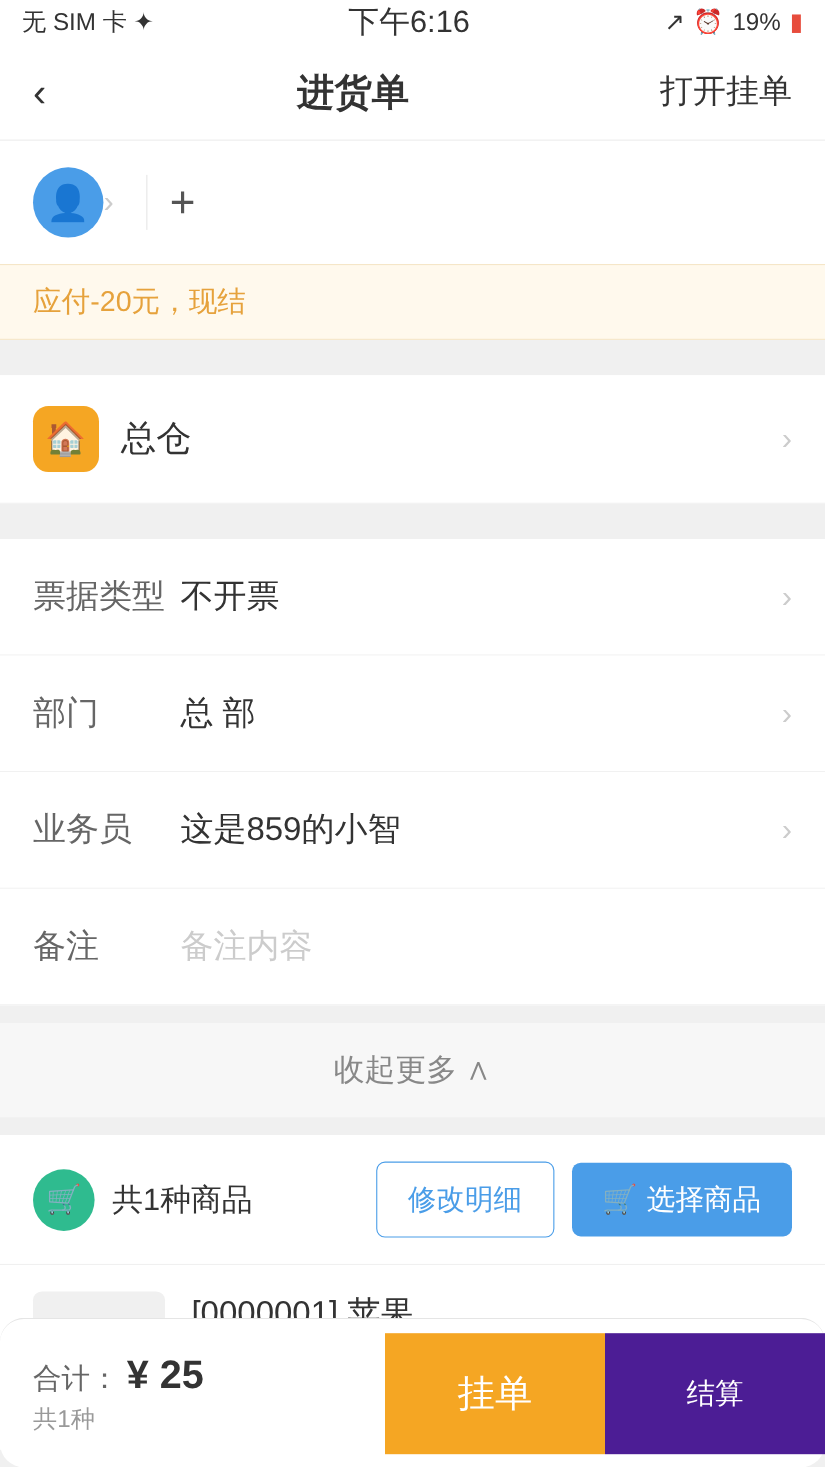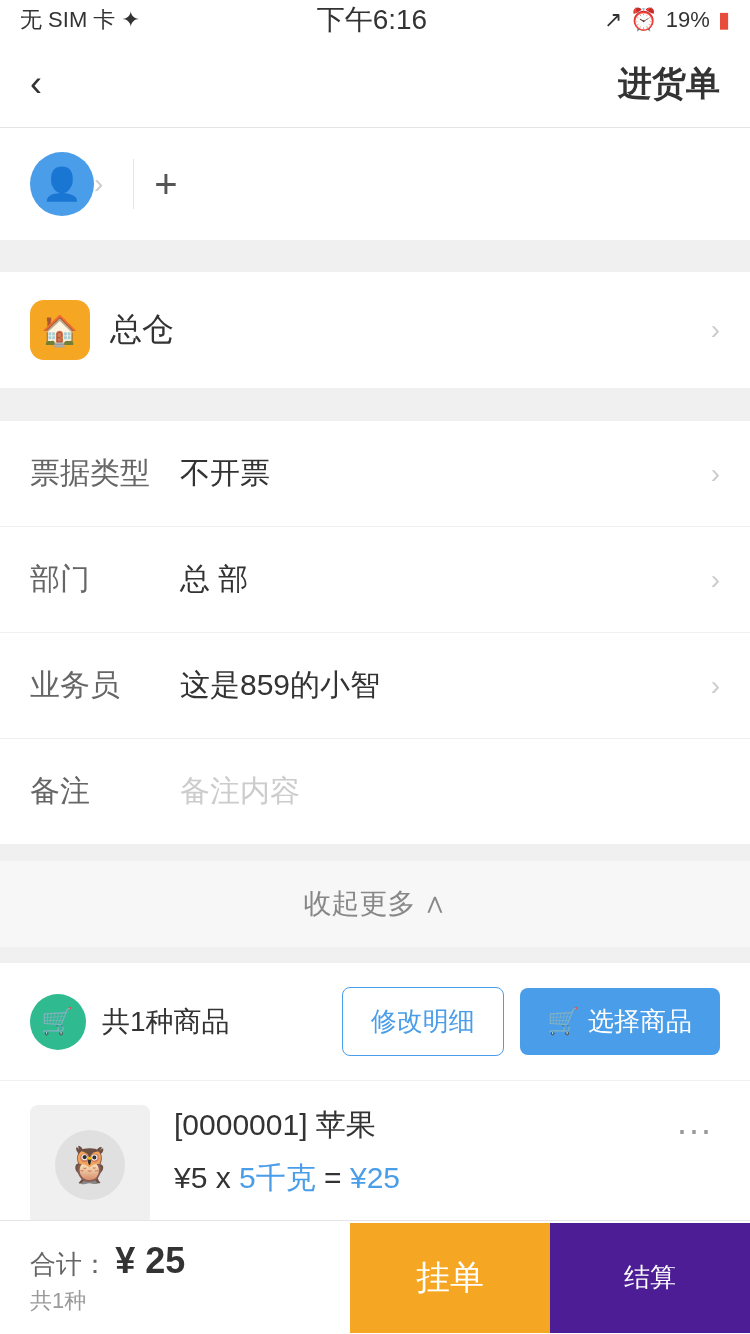--- a/index.html
+++ b/index.html
@@ -143,21 +143,21 @@
     .form-label {
       font-size: 30px;
       color: #666;
       width: 130px;
       flex-shrink: 0;
     }
     .form-value {
       flex: 1;
       font-size: 30px;
       color: #333;
-      margin-left: 20px;
+      margin-left: 4px;
     }
     .form-value.placeholder {
       color: #ccc;
     }
     .form-chevron { font-size: 28px; color: #ccc; }
 
     
     .collapse-row {
       display: flex;
       align-items: center;
@@ -252,25 +252,26 @@
       color: #999;
       cursor: pointer;
       padding: 4px 8px;
     }
 
     
     .bottom-bar {
       position: fixed;
       bottom: 0;
       width: 750px;
-      height: 114px;
+      height: 136px;
       display: flex;
       align-items: center;
       background: #fff;
       border-top: 1px solid #e5e5e5;
+      border-radius: 22px;
     }
     .bottom-total {
       flex: 1;
       padding: 0 30px;
     }
     .bottom-total-row {
       font-size: 26px;
       color: #666;
     }
     .bottom-total-amount {
@@ -325,33 +326,35 @@
     <span>↗</span>
     <span>⏰</span>
     <span>19%</span>
     <span style="color:#e74c3c;">▮</span>
   </div>
 </div>
 
 <div class="nav-bar">
   <span class="nav-back">‹</span>
   <span class="nav-title">进货单</span>
+  <span class="nav-action">打开挂单</span>
 </div>
 
 <div class="content pb-bottom">
 
   <div class="card">
     <div class="supplier-row">
       <div class="supplier-avatar">
         <span>👤</span>
       </div>
       <span class="supplier-arrow">›</span>
       <div class="supplier-divider"></div>
       <span class="supplier-add">+</span>
     </div>
+    <div class="notice-bar">应付-20元，现结</div>
   </div>
 
   <div class="spacer-16"></div>
 
   <div class="card">
     <div class="icon-row">
       <div class="row-icon">
         <span>🏠</span>
       </div>
       <span class="row-text">总仓</span>

